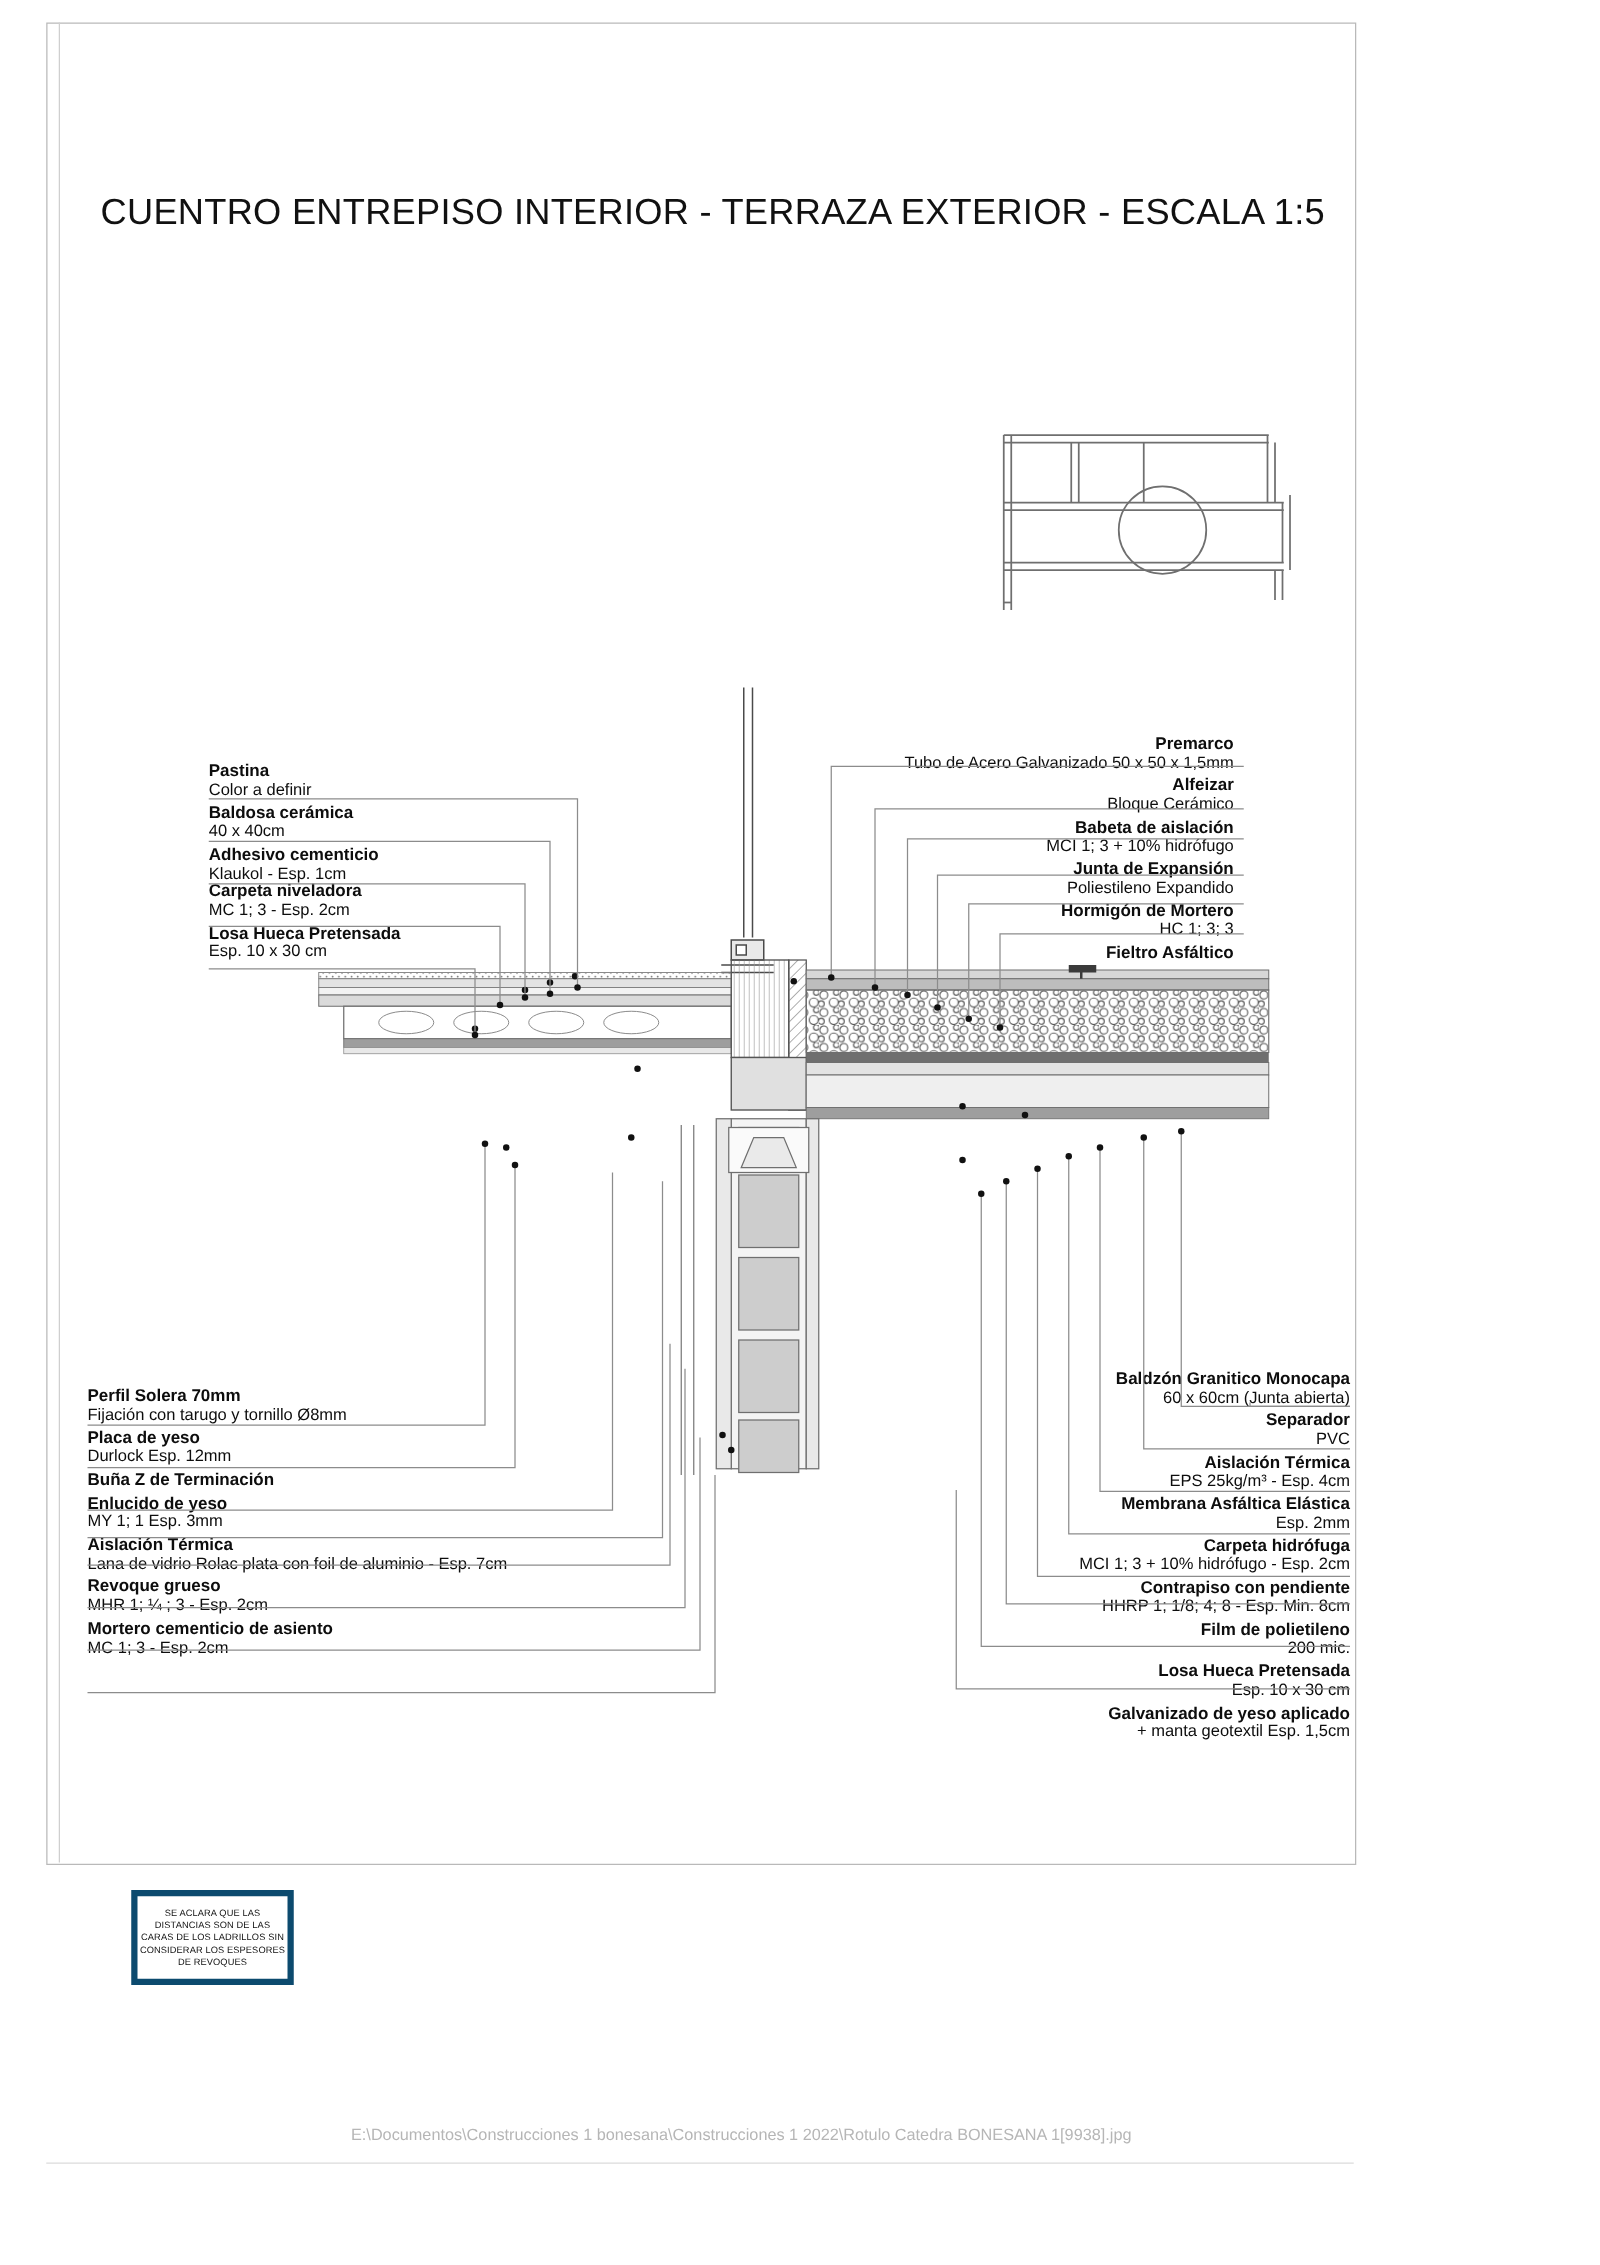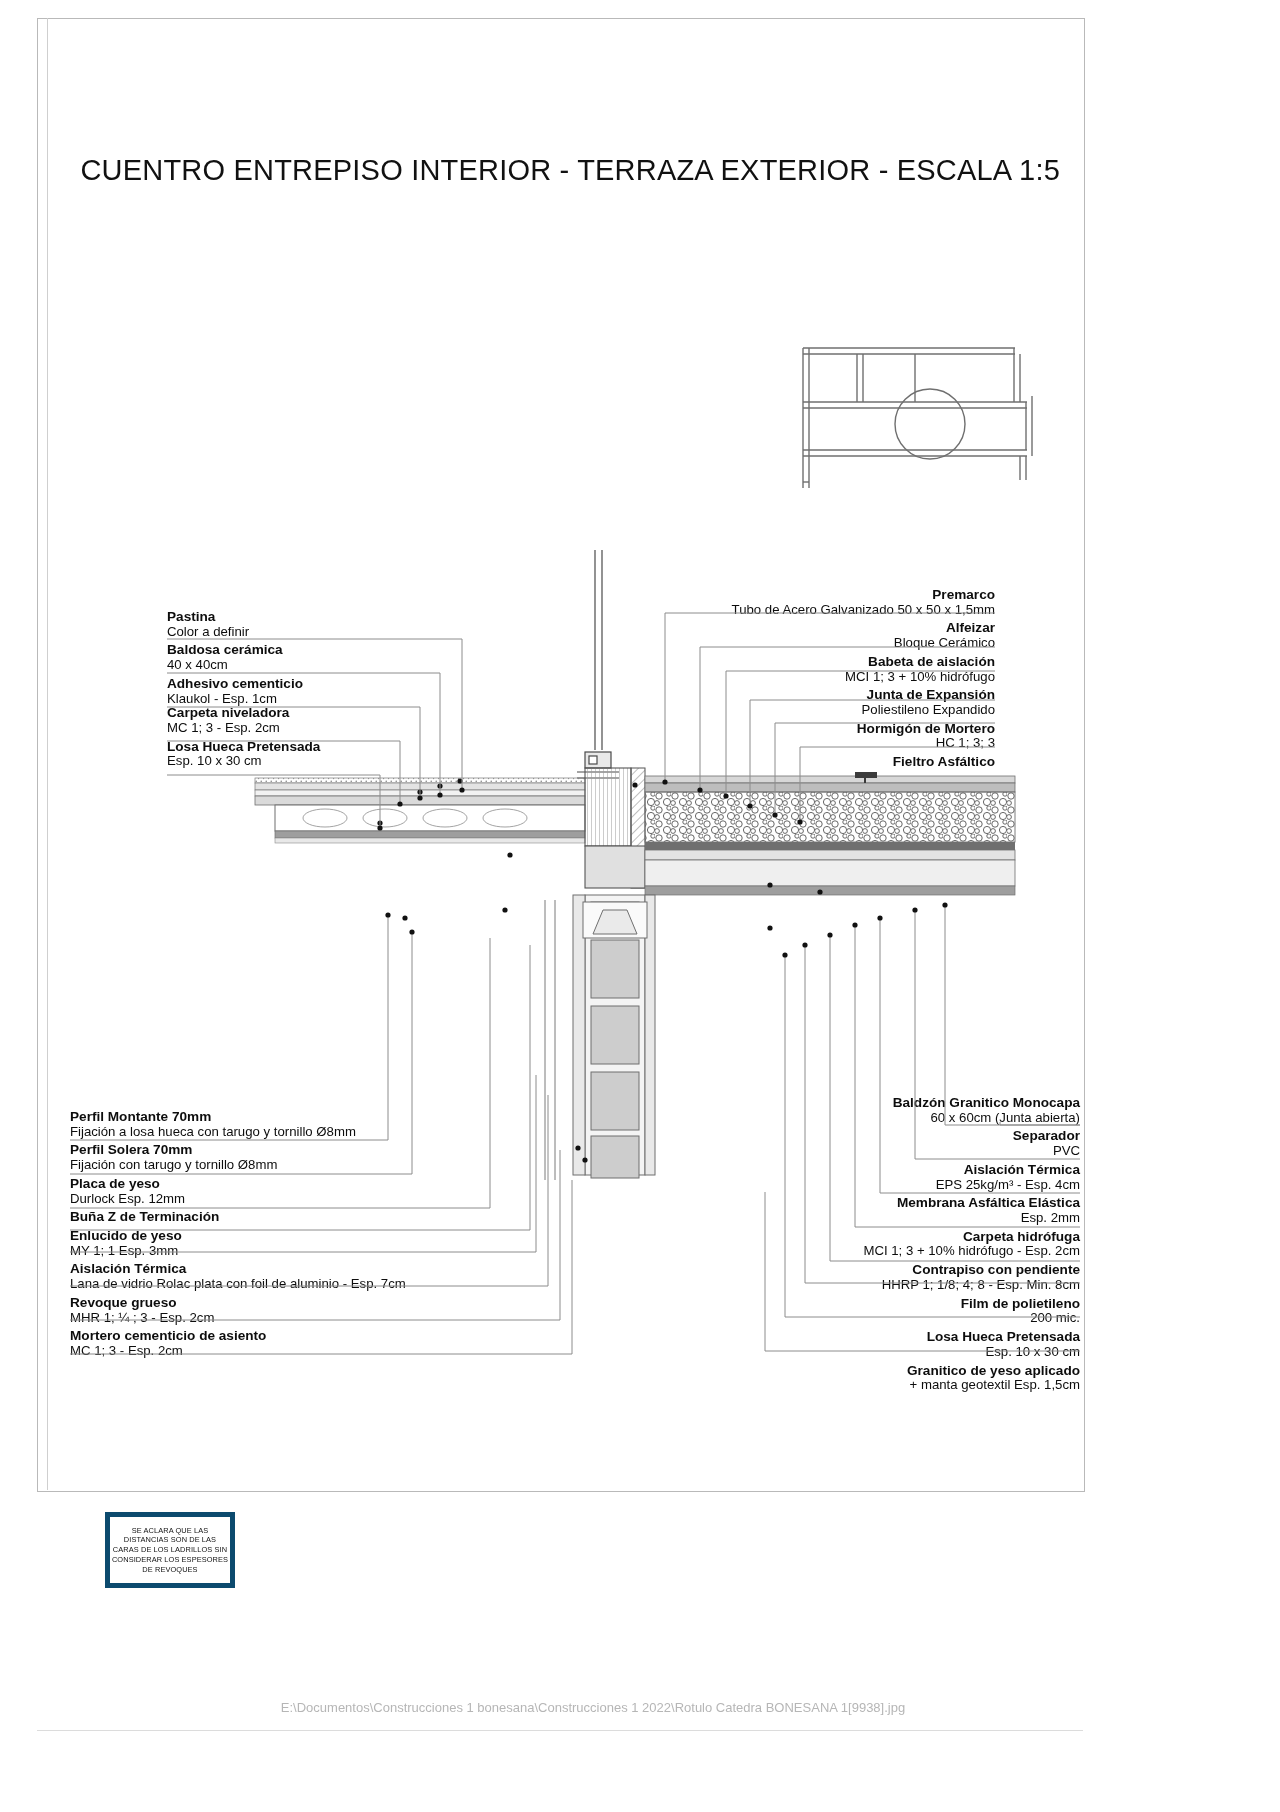--- a/index.html
+++ b/index.html
@@ -212,21 +212,21 @@
     </g>
     <g fill="#111">
       <circle cx="462" cy="790" r="2.6"></circle>
       <circle cx="440" cy="795" r="2.6"></circle>
       <circle cx="420" cy="798" r="2.6"></circle>
       <circle cx="400" cy="804" r="2.6"></circle>
       <circle cx="380" cy="828" r="2.6"></circle>
     </g>
   </svg>
 
-  <div class="lblock" id="tr" style="left:700px;top:588px;width:295px;">
+  <div class="lblock" id="tr" style="left:663px;top:588px;width:295px;padding-left:29px;">
     <div class="lbl right" style="margin-bottom:4px;">
       <div class="t">Premarco</div>
       <div class="s">Tubo de Acero Galvanizado 50 x 50 x 1,5mm</div>
     </div>
     <div class="lbl right" style="margin-bottom:4px;">
       <div class="t">Alfeizar</div>
       <div class="s">Bloque Cerámico</div>
     </div>
     <div class="lbl right" style="margin-bottom:4px;">
       <div class="t">Babeta de aislación</div>
@@ -259,24 +259,20 @@
       <circle cx="665" cy="782" r="2.6"></circle>
       <circle cx="700" cy="790" r="2.6"></circle>
       <circle cx="726" cy="796" r="2.6"></circle>
       <circle cx="750" cy="806" r="2.6"></circle>
       <circle cx="775" cy="815" r="2.6"></circle>
       <circle cx="800" cy="822" r="2.6"></circle>
     </g>
   </svg>
 
   <div class="lblock" id="bl" style="left:70px;top:1110px;width:420px;">
-    <div class="lbl left" style="margin-bottom:4px;">
-      <div class="t">Perfil Montante 70mm</div>
-      <div class="s">Fijación a losa hueca con tarugo y tornillo Ø8mm</div>
-    </div>
     <div class="lbl left" style="margin-bottom:4px;">
       <div class="t">Perfil Solera 70mm</div>
       <div class="s">Fijación con tarugo y tornillo Ø8mm</div>
     </div>
     <div class="lbl left" style="margin-bottom:4px;">
       <div class="t">Placa de yeso</div>
       <div class="s">Durlock  Esp. 12mm</div>
     </div>
     <div class="lbl left" style="margin-bottom:4px;">
       <div class="t">Buña Z de Terminación</div>
@@ -346,21 +342,21 @@
     </div>
     <div class="lbl right" style="margin-bottom:4px;">
       <div class="t">Film de polietileno</div>
       <div class="s">200 mic.</div>
     </div>
     <div class="lbl right" style="margin-bottom:4px;">
       <div class="t">Losa Hueca Pretensada</div>
       <div class="s">Esp. 10 x 30 cm</div>
     </div>
     <div class="lbl right">
-      <div class="t">Granitico de yeso aplicado</div>
+      <div class="t">Galvanizado de yeso aplicado</div>
       <div class="s">+ manta geotextil Esp. 1,5cm</div>
     </div>
   </div>
 
   <svg style="position:absolute;left:0;top:0;width:1280px;height:1812px;pointer-events:none;">
     <g stroke="#8c8c8c" stroke-width="1" fill="none">
       <path d="M1080 1125 L1000 1125 L1000 1122"></path>
       <path d="M1080 1125 L945 1125 L945 905"></path>
       <path d="M1080 1159 L915 1159 L915 910"></path>
       <path d="M1080 1193 L880 1193 L880 918"></path>

